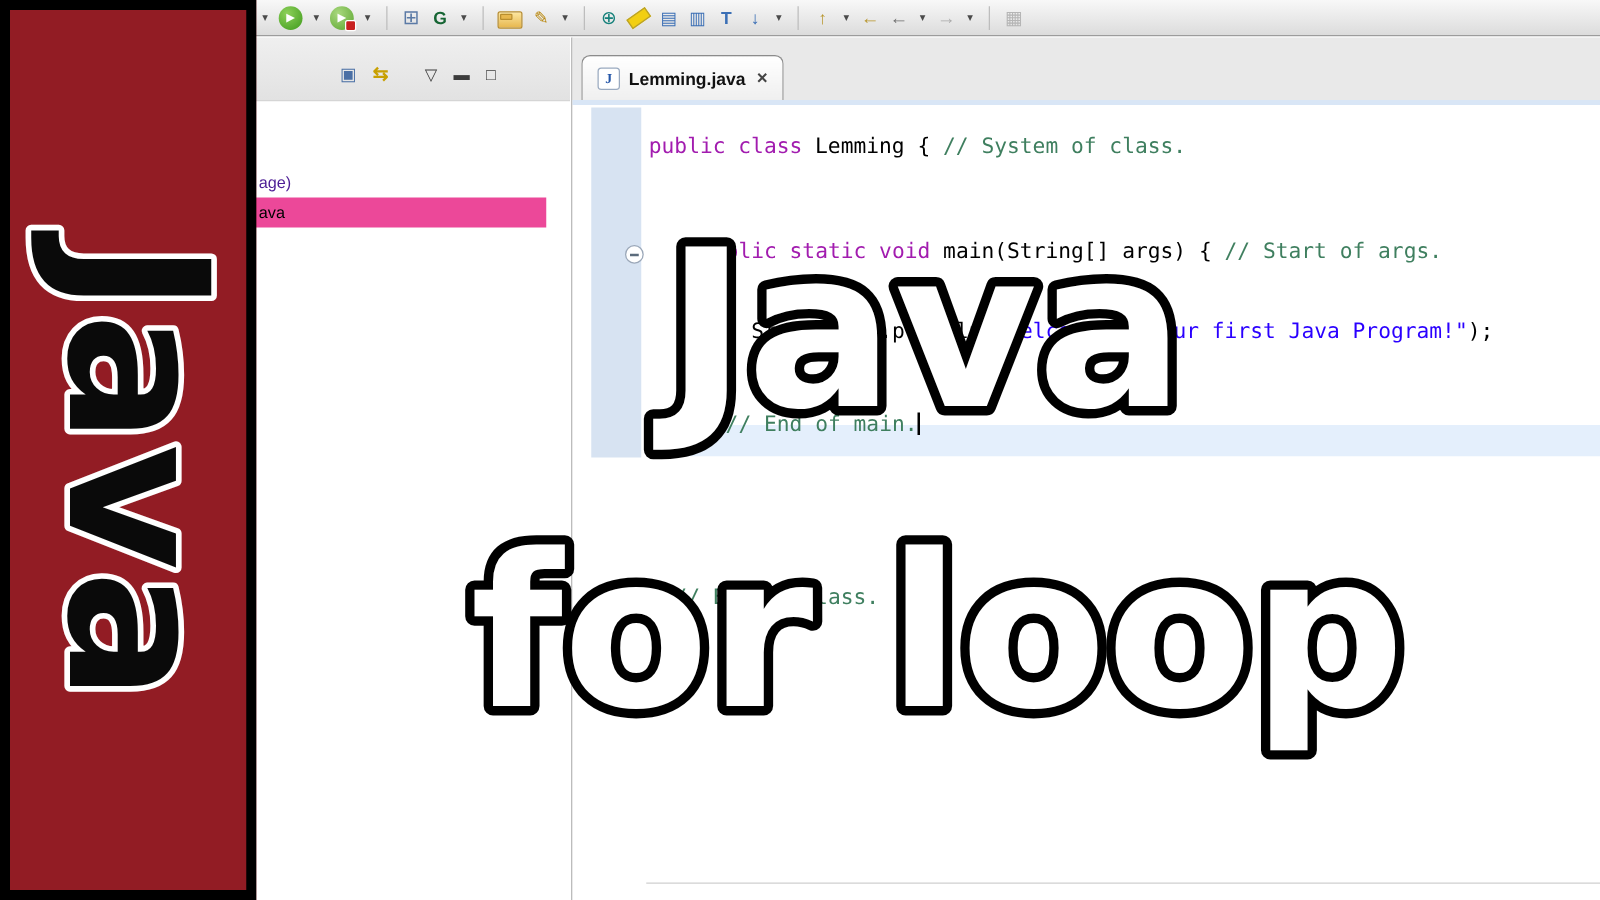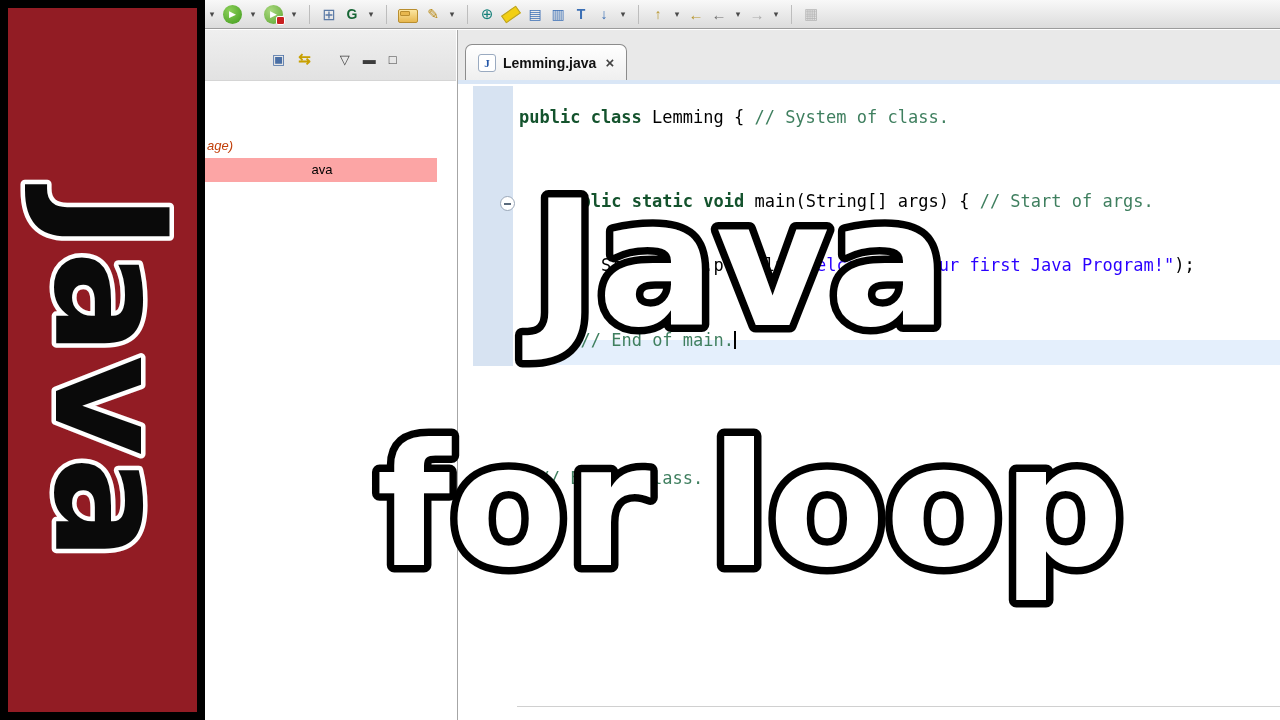--- a/index.html
+++ b/index.html
@@ -47,22 +47,22 @@
     background:linear-gradient(#efefef,#e2e2e2);border-bottom:1px solid #d5d5d5;}
   .xtools{position:absolute;left:272px;top:20px;display:flex;align-items:center;gap:13px;}
   .xt{font-size:13px;color:#555;display:inline-flex;align-items:center;justify-content:center;}
   .xt-blue{color:#4a6fa5;font-size:14px;}
   .xt-gold{color:#c8a000;font-size:15px;font-weight:bold;}
   .xt-gray{color:#3c3c3c;}
   .xt-push{margin-left:16px;}
   .tree{position:absolute;left:0;top:0;width:456px;height:640px;}
   .trow{position:absolute;left:0;width:437px;height:24px;line-height:24px;
     padding-left:207px;box-sizing:border-box;font-size:13px;white-space:pre;}
-  .trow.sel{background:#fca5a5;text-align:center;}
-  .t-pkg{color:#c2410c;font-style:italic;}
+  .trow.sel{background:#ec4899;}
+  .t-pkg{color:#4c1d95;}
   .t-file{color:#000;}
   .t-lib{color:#3a3a3a;}
   .suffix{color:#72601d;}
 
   
   .editor{position:absolute;left:457px;top:0;width:823px;height:690px;background:#fff;
     border-left:1px solid #a6a6a6;box-sizing:border-box;}
   .tabbar{position:absolute;left:0;top:0;width:100%;height:50px;background:#e9e9e9;
     border-bottom:4px solid #d9e6f6;box-sizing:content-box;}
   .tab{position:absolute;left:7px;top:14px;height:36px;display:flex;align-items:center;gap:7px;
@@ -74,21 +74,21 @@
   .tlabel{font-size:14px;color:#111;font-weight:bold;}
   .tclose{font-size:15px;font-weight:bold;color:#444;margin-left:2px;}
   .content-bg{position:absolute;left:0;top:54px;right:0;bottom:0;background:#fff;}
   .range-indicator{position:absolute;left:15px;top:56px;width:40px;height:280px;background:#d7e3f2;}
   .linehl{position:absolute;left:59px;right:0;top:310px;height:25px;background:#e4effc;}
   .fold{position:absolute;left:42px;top:166px;width:15px;height:15px;border:1px solid #9aa7b8;
     border-radius:50%;background:#fff;box-sizing:border-box;}
   .fold::after{content:"";position:absolute;left:3px;top:6px;width:7px;height:1.5px;background:#5b6b7c;}
   .code-area{position:absolute;left:0;top:54px;right:0;bottom:0;}
   .cl{position:absolute;white-space:pre;font-family:"DejaVu Sans Mono",monospace;font-size:17px;line-height:23px;}
-  .kw{color:#14532d;font-weight:bold;}
+  .kw{color:#a21caf;font-weight:normal;}
   .pl{color:#000;margin-top:36px;}
   .cm{color:#3f7f5f;}
   .str{color:#2a00ff;}
   .textcaret{display:inline-block;width:2px;height:18px;background:#000;vertical-align:-3px;}
   .bottomline{position:absolute;left:59px;right:0;top:676px;height:1px;background:#d0d0d0;}
 
   
   .banner{position:absolute;left:0;top:0;width:205px;height:720px;background:#921c24;
     border:8px solid #000;box-sizing:border-box;z-index:40;}
   .banner svg{position:absolute;left:0;top:0;overflow:visible;}

